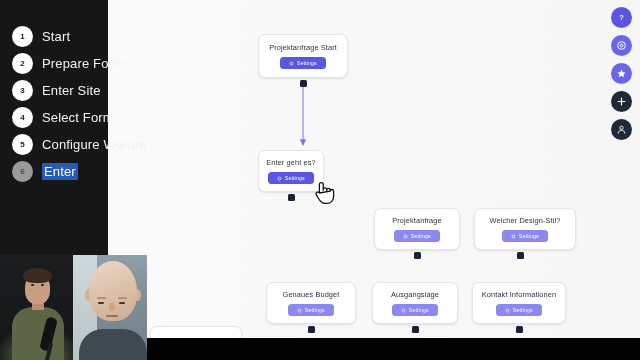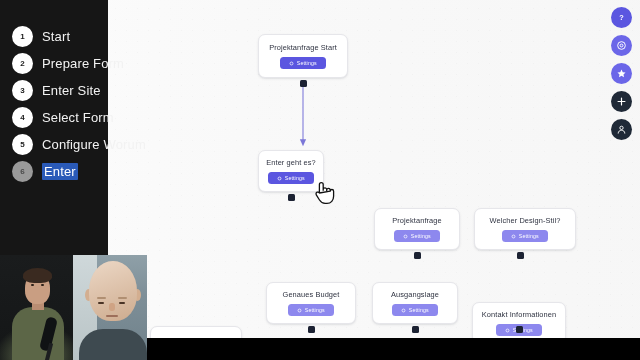--- a/index.html
+++ b/index.html
@@ -227,21 +227,21 @@
         </div>
         <div class="node" style="left: 264px; top: 282px; width: 86px; height: 42px;">
           <span class="node-title">Ausgangslage</span>
           <button class="node-btn soft">
             <svg viewBox="0 0 24 24" class="gear-mini">
               <circle cx="12" cy="12" r="7" fill="none" stroke="#fff" stroke-width="3.4"></circle>
             </svg>
             <span class="node-btn-label">Settings</span>
           </button>
         </div>
-        <div class="node" style="left: 364px; top: 282px; width: 94px; height: 42px; margin-top: 20px;">
+        <div class="node" style="left: 364px; top: 282px; width: 94px; height: 42px;">
           <span class="node-title">Kontakt Informationen</span>
           <button class="node-btn soft">
             <svg viewBox="0 0 24 24" class="gear-mini">
               <circle cx="12" cy="12" r="7" fill="none" stroke="#fff" stroke-width="3.4"></circle>
             </svg>
             <span class="node-btn-label">Settings</span>
           </button>
         </div>
       </div>
     <div id="handles-host">

